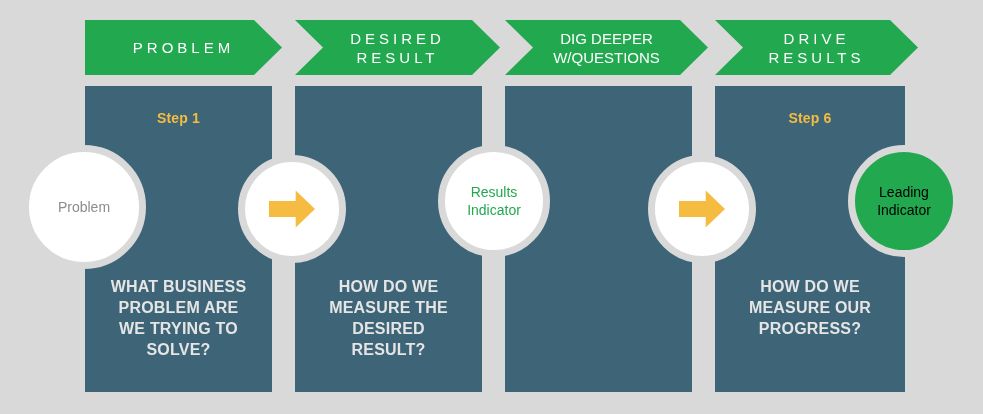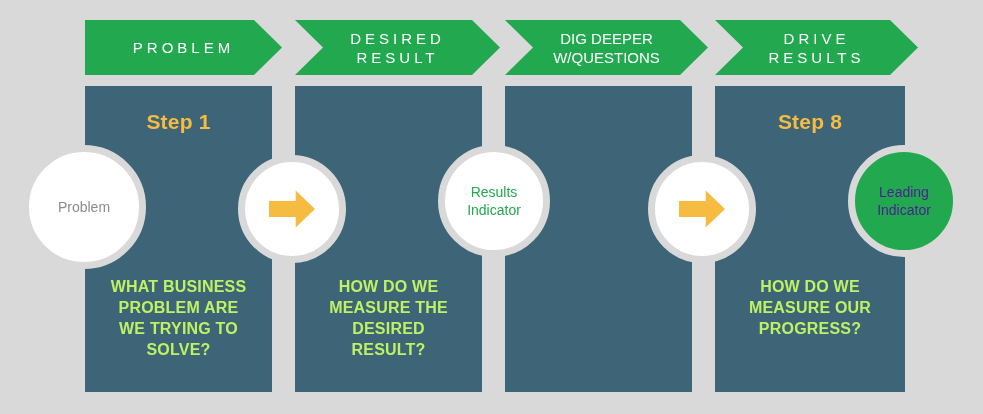--- a/index.html
+++ b/index.html
@@ -69,32 +69,32 @@
   #panel2 { left: 505px; width: 187px; }
   #panel3 { left: 715px; width: 190px; }
 
   .step-label {
     position: absolute;
     top: 24px;
     left: 0;
     right: 0;
     text-align: center;
     color: #f5bc41;
-    font-size: 21px;
+    font-size: 14px;
     font-weight: bold;
     letter-spacing: 0.2px;
   }
 
   .panel-question {
     position: absolute;
     left: 8px;
     right: 8px;
     top: 190px;
     text-align: center;
-    color: #bef264;
+    color: #e5e5e5;
     font-size: 16px;
     font-weight: bold;
     line-height: 21px;
     letter-spacing: 0.2px;
   }
 
   
   .circle {
     position: absolute;
     border-radius: 50%;
@@ -111,21 +111,21 @@
   .circle-green {
     background: #22a94f;
   }
   .circle .circle-text {
     display: block;
     line-height: 18px;
     font-size: 14px;
   }
   .txt-gray  { color: #8c8c8c; }
   .txt-green { color: #22a94f; }
-  .txt-white { color: #4c1d95; }
+  .txt-white { color: #000000; }
 
   #circle-problem  { left: 22px;  top: 145px; width: 124px; height: 124px; }
   #circle-arrow1   { left: 238px; top: 155px; width: 108px; height: 108px; }
   #circle-results  { left: 438px; top: 145px; width: 112px; height: 112px; }
   #circle-arrow2   { left: 648px; top: 155px; width: 108px; height: 108px; }
   #circle-leading  { left: 848px; top: 145px; width: 112px; height: 112px; }
 
   .arrow-glyph {
     width: 46px;
     height: 40px;
@@ -154,21 +154,21 @@
   <div class="panel" id="panel0">
     <div class="step-label">Step 1</div>
     <div class="panel-question">WHAT BUSINESS<br>PROBLEM ARE<br>WE TRYING TO<br>SOLVE?</div>
   </div>
   <div class="panel" id="panel1">
     <div class="panel-question">HOW DO WE<br>MEASURE THE<br>DESIRED<br>RESULT?</div>
   </div>
   <div class="panel" id="panel2">
   </div>
   <div class="panel" id="panel3">
-    <div class="step-label">Step 8</div>
+    <div class="step-label">Step 6</div>
     <div class="panel-question">HOW DO WE<br>MEASURE OUR<br>PROGRESS?</div>
   </div>
 
   <div class="circle circle-white" id="circle-problem">
     <span class="circle-text txt-gray">Problem</span>
   </div>
 
   <div class="circle circle-white" id="circle-arrow1">
     <span class="arrow-glyph"></span>
   </div>

